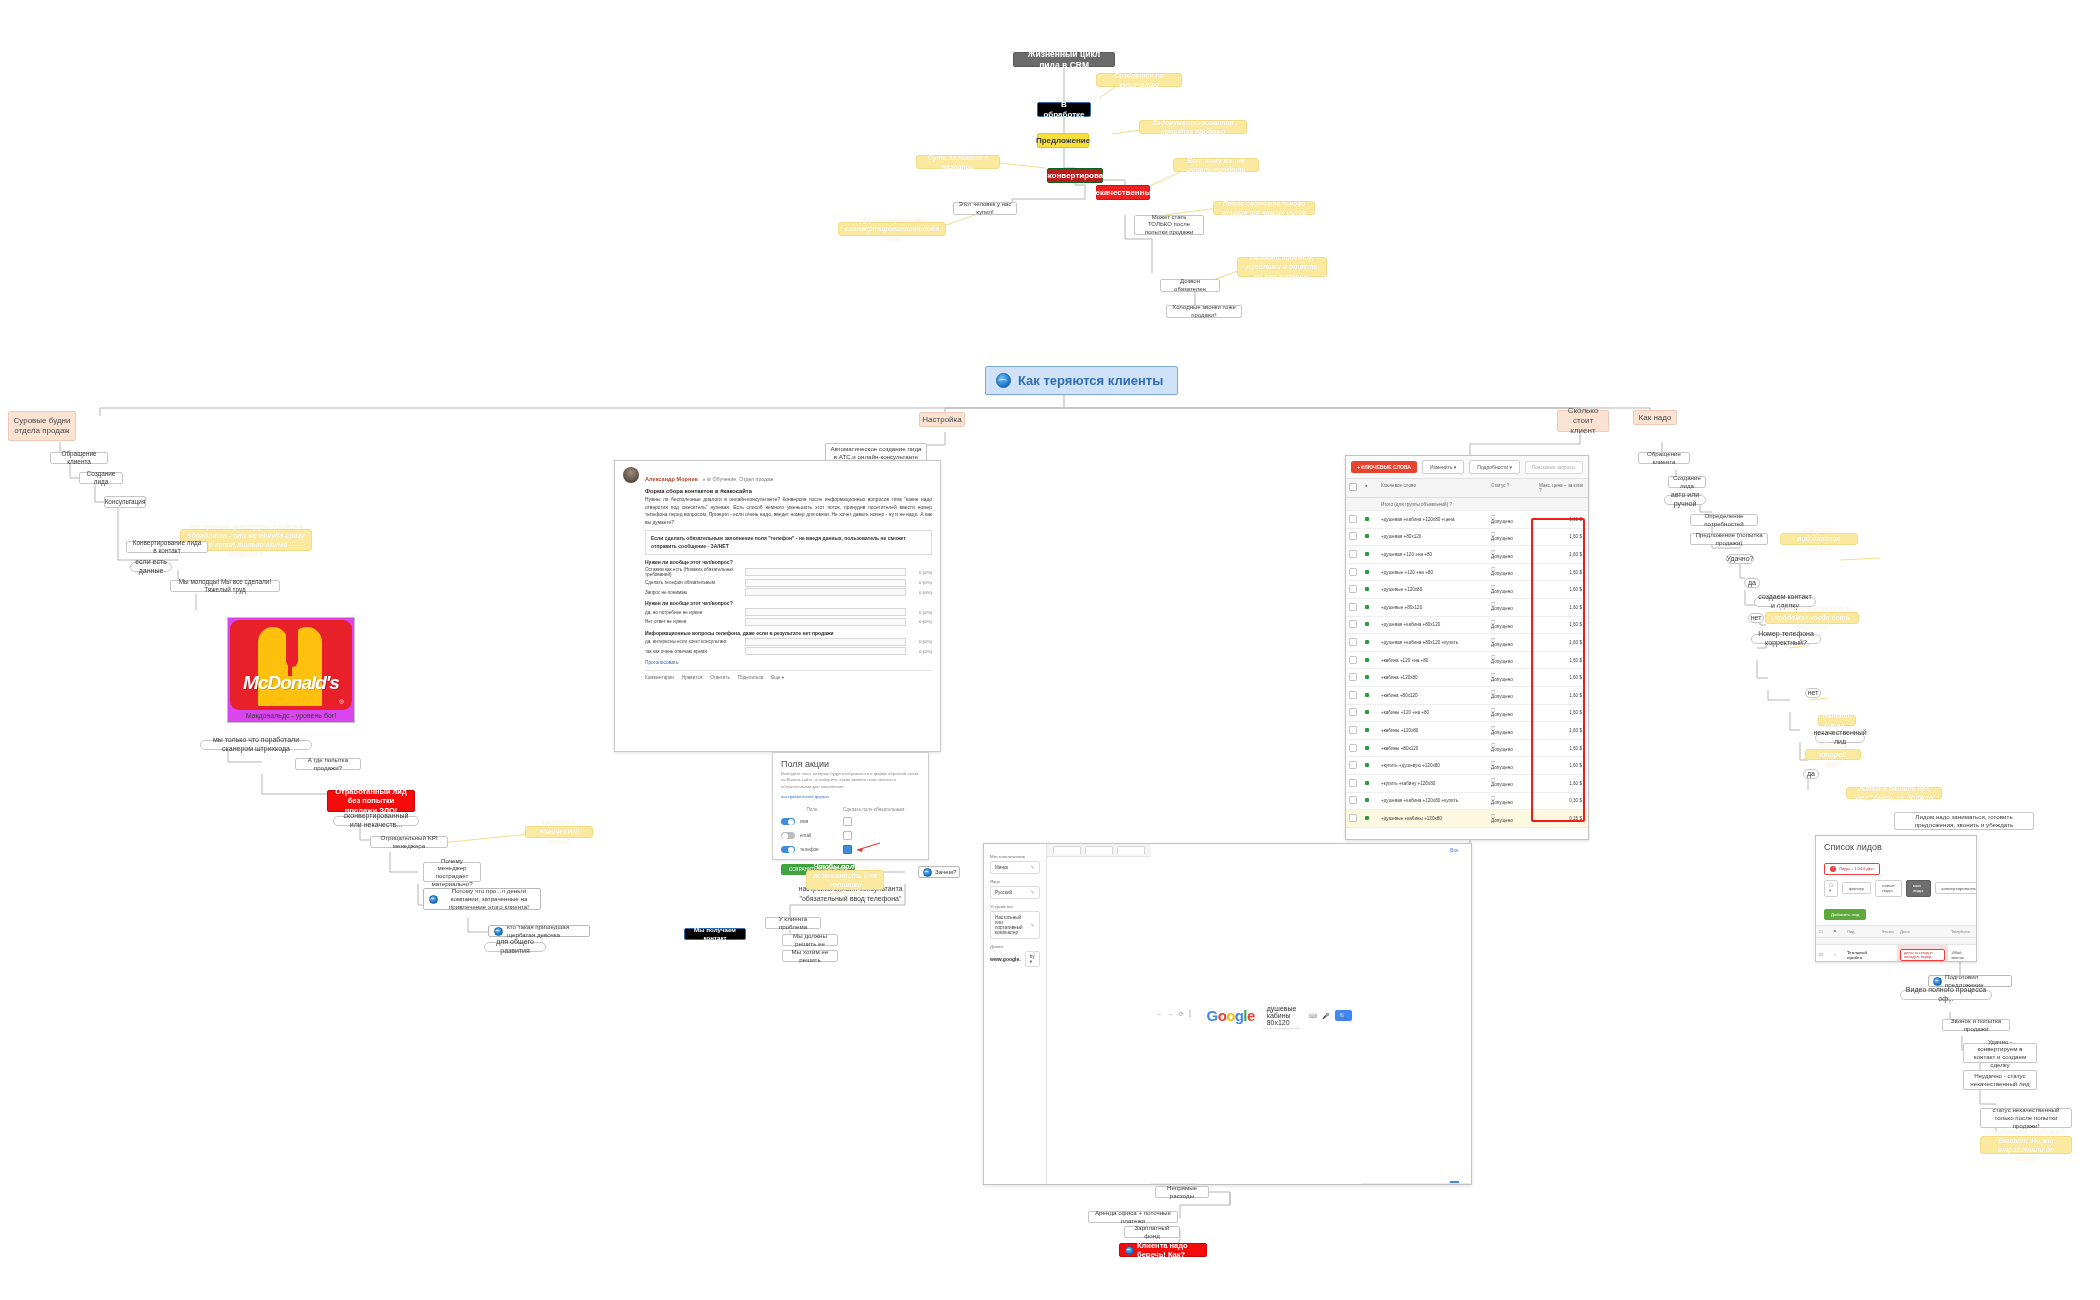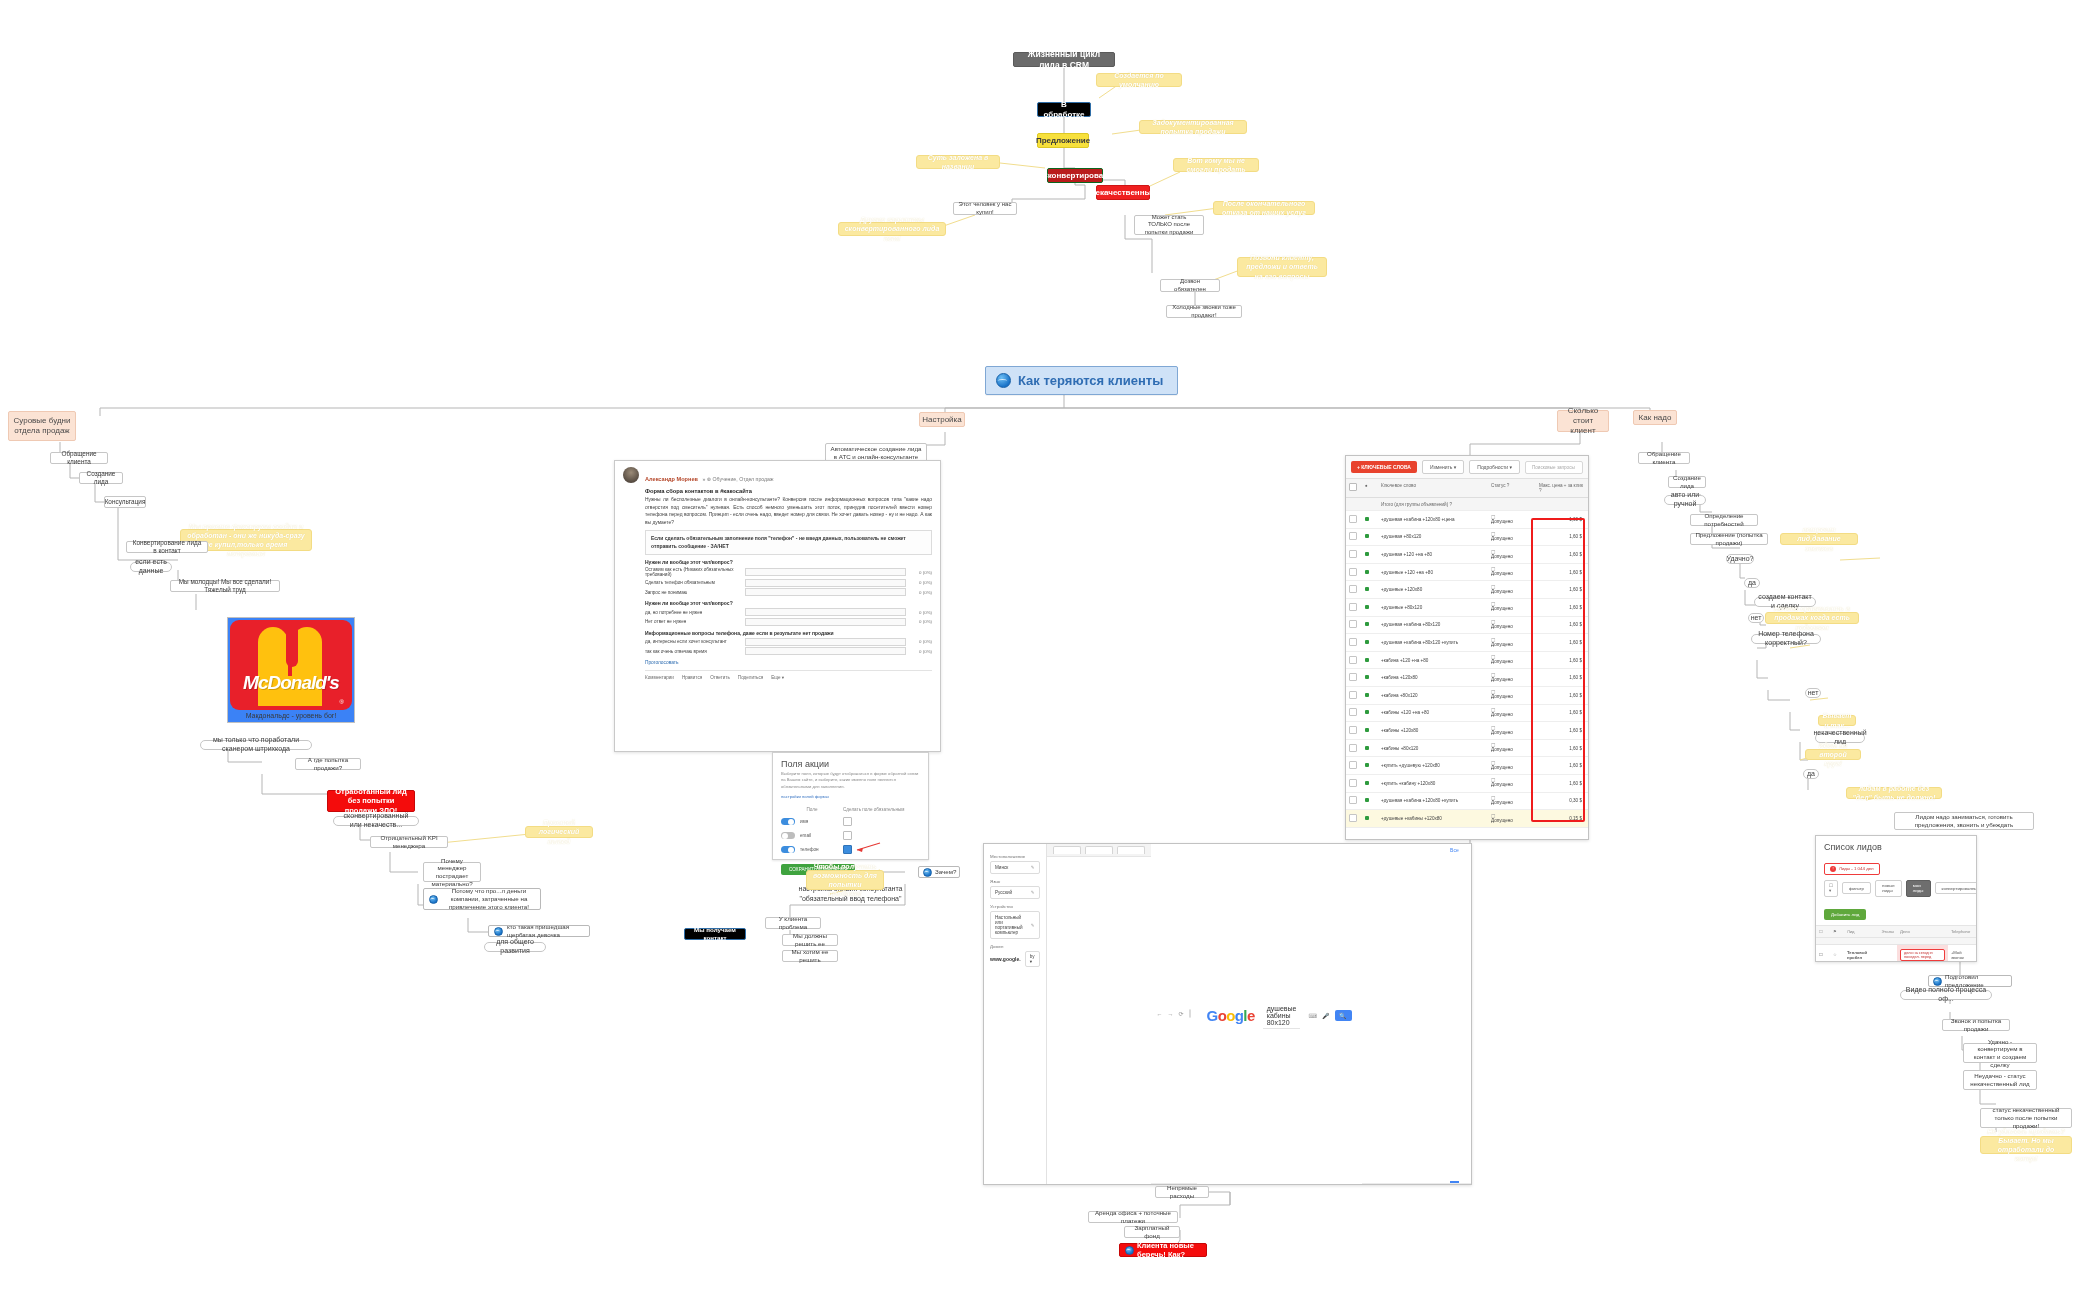--- a/index.html
+++ b/index.html
@@ -67,21 +67,21 @@
     border:1px solid #1560a8;display:inline-block;flex:0 0 auto;position:relative;
   }
   .globe:after{
     content:"";position:absolute;left:1px;top:5px;width:9px;height:3px;
     border-top:1px solid rgba(255,255,255,.75);border-radius:50%;
   }
   .globe.sm{width:7px;height:7px;}
   .globe.sm:after{left:0px;top:2px;width:5px;height:2px;}
 
   
-  #mcd-card{position:absolute;border:1px solid #c0c0c0;background:#3b82f6;padding:2px;}
+  #mcd-card{position:absolute;border:1px solid #c0c0c0;background:#d946ef;padding:2px;}
   #mcd-logo{
     width:122px;height:90px;background:#e8202a;border-radius:9px;
     position:relative;overflow:hidden;
   }
   .arch{position:absolute;top:7px;width:30px;height:56px;background:#ffc10e;border-radius:16px 16px 0 0;}
   .arch.l{left:28px;}
   .arch.r{left:62px;}
   .archgap{position:absolute;left:56px;top:7px;width:12px;height:40px;background:#e8202a;border-radius:0 0 7px 7px;}
   .mcdfoot{position:absolute;left:28px;top:56px;width:64px;height:30px;background:#ffc10e;}
   .mcdtext{
@@ -888,21 +888,21 @@
 </div>
 
 <div class="node plain" style="left:1155px;top:1186px;width:54px;height:12px;font-size:6.2px;">Непрямые расходы</div>
 
 <div class="node plain" style="left:1088px;top:1211px;width:90px;height:12px;font-size:6.2px;">Аренда офиса + поточные платежи</div>
 
 <div class="node plain" style="left:1124px;top:1226px;width:56px;height:12px;font-size:6.2px;">Зарплатный фонд</div>
 
 <div class="node n-redbig left" style="left:1119px;top:1243px;width:88px;height:14px;gap:3px;padding-left:5px;justify-content:flex-start;">
   <span class="globe sm"></span>
-  <span>Клиента новые беречь! Как?</span>
+  <span>Клиента надо беречь! Как?</span>
 </div>
 
 <div class="node n-peach" style="left:1633px;top:410px;width:44px;height:15px;">Как надо</div>
 
 <div class="node plain" style="left:1638px;top:452px;width:52px;height:12px;font-size:6.2px;">Обращение клиента</div>
 
 <div class="node plain" style="left:1668px;top:476px;width:38px;height:12px;font-size:6.2px;">Создание лида</div>
 
 <div class="node plain tiny" style="left:1664px;top:495px;width:42px;height:10px;">авто или ручной</div>
 

